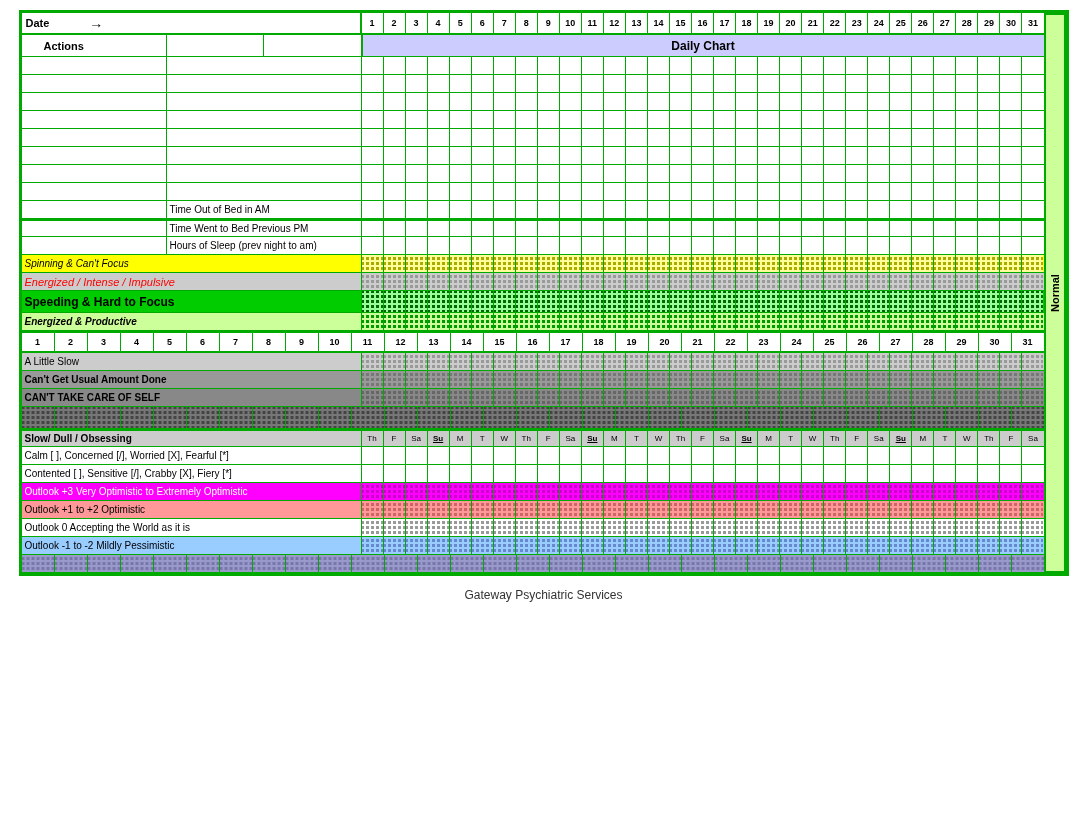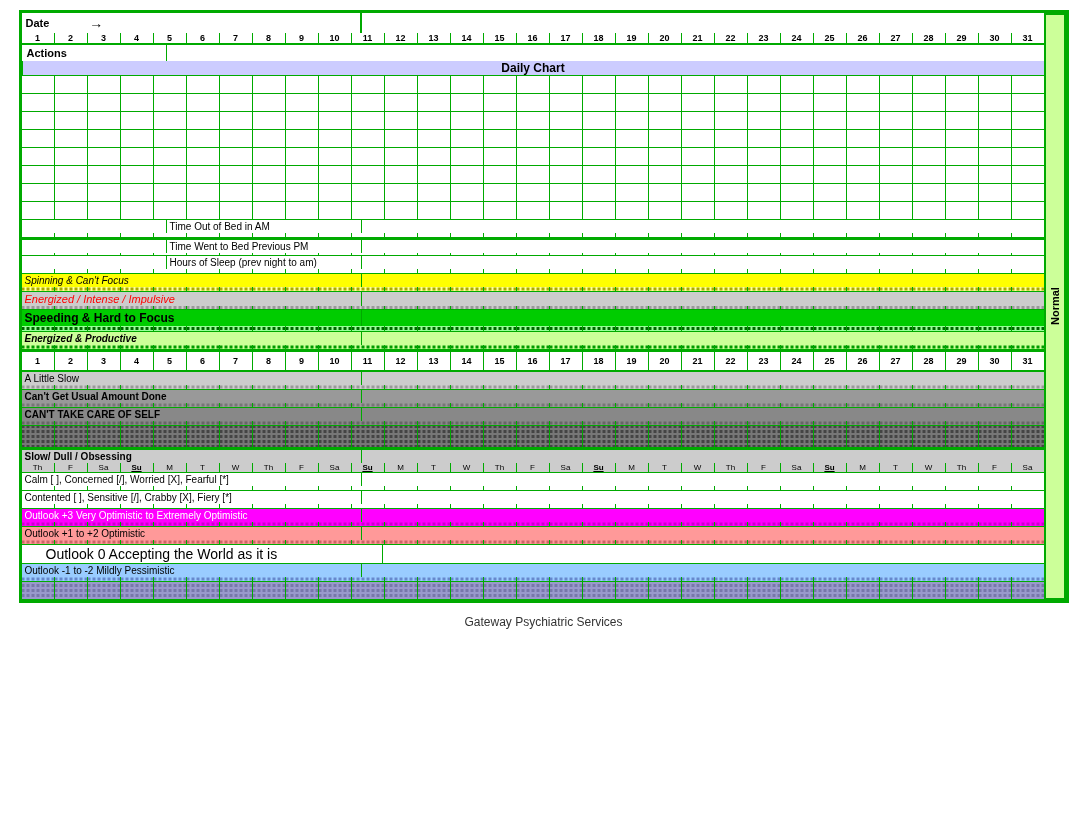--- a/index.html
+++ b/index.html
@@ -43,21 +43,21 @@
       justify-content: center;
       font-weight: bold;
       font-size: 11px;
       padding: 4px;
       width: 22px;
     }
 
     
     .grid-row {
       display: flex;
-      flex-direction: column;
+      flex-direction: row;
       border-bottom: 1px solid #00aa00;
       min-height: 18px;
     }
 
     .label-cell {
       display: flex;
       align-items: center;
       padding: 1px 3px;
       border-right: 1px solid #00aa00;
       white-space: nowrap;
@@ -91,21 +91,21 @@
 
     
     .actions-row {
       background: #fff;
       border-bottom: 1px solid #00aa00;
     }
 
     .actions-label {
       width: 145px;
       min-width: 145px;
-      padding: 2px 5px;
+      padding: 2px 22px;
       border-right: 1px solid #00aa00;
       font-weight: bold;
       display: flex;
       align-items: center;
     }
 
     .daily-chart-cell {
       flex: 1;
       background: #ccccff;
       display: flex;
@@ -1270,21 +1270,21 @@
               <div class="day-cell-num" style="background-color: rgb(255, 153, 153); background-image: radial-gradient(circle, rgb(204, 102, 102) 1.5px, transparent 1.5px); background-size: 5px 5px; background-position: center center;"></div>
               <div class="day-cell-num" style="background-color: rgb(255, 153, 153); background-image: radial-gradient(circle, rgb(204, 102, 102) 1.5px, transparent 1.5px); background-size: 5px 5px; background-position: center center;"></div>
               <div class="day-cell-num" style="background-color: rgb(255, 153, 153); background-image: radial-gradient(circle, rgb(204, 102, 102) 1.5px, transparent 1.5px); background-size: 5px 5px; background-position: center center;"></div>
               <div class="day-cell-num" style="background-color: rgb(255, 153, 153); background-image: radial-gradient(circle, rgb(204, 102, 102) 1.5px, transparent 1.5px); background-size: 5px 5px; background-position: center center;"></div>
               <div class="day-cell-num" style="background-color: rgb(255, 153, 153); background-image: radial-gradient(circle, rgb(204, 102, 102) 1.5px, transparent 1.5px); background-size: 5px 5px; background-position: center center;"></div>
               <div class="day-cell-num" style="background-color: rgb(255, 153, 153); background-image: radial-gradient(circle, rgb(204, 102, 102) 1.5px, transparent 1.5px); background-size: 5px 5px; background-position: center center;"></div>
               <div class="day-cell-num" style="background-color: rgb(255, 153, 153); background-image: radial-gradient(circle, rgb(204, 102, 102) 1.5px, transparent 1.5px); background-size: 5px 5px; background-position: center center; border-right: none;"></div>
             </div>
           </div>
           <div class="grid-row outlook-0" style="min-height: 18px;">
-            <div class="label-cell label-col-wide outlook-0" style="width: 340px; min-width: 340px; font-size: 14px; margin-left: 21px;">Outlook 0 Accepting the World as it is</div>
+            <div class="label-cell label-col-wide outlook-0" style="width: 340px; min-width: 340px; font-size: 10px;">Outlook 0 Accepting the World as it is</div>
             <div class="day-cells-31">
               <div class="day-cell-num" style="background-color: rgb(255, 255, 255); background-image: radial-gradient(circle, rgb(153, 153, 153) 1.5px, transparent 1.5px); background-size: 5px 5px; background-position: center center;"></div>
               <div class="day-cell-num" style="background-color: rgb(255, 255, 255); background-image: radial-gradient(circle, rgb(153, 153, 153) 1.5px, transparent 1.5px); background-size: 5px 5px; background-position: center center;"></div>
               <div class="day-cell-num" style="background-color: rgb(255, 255, 255); background-image: radial-gradient(circle, rgb(153, 153, 153) 1.5px, transparent 1.5px); background-size: 5px 5px; background-position: center center;"></div>
               <div class="day-cell-num" style="background-color: rgb(255, 255, 255); background-image: radial-gradient(circle, rgb(153, 153, 153) 1.5px, transparent 1.5px); background-size: 5px 5px; background-position: center center;"></div>
               <div class="day-cell-num" style="background-color: rgb(255, 255, 255); background-image: radial-gradient(circle, rgb(153, 153, 153) 1.5px, transparent 1.5px); background-size: 5px 5px; background-position: center center;"></div>
               <div class="day-cell-num" style="background-color: rgb(255, 255, 255); background-image: radial-gradient(circle, rgb(153, 153, 153) 1.5px, transparent 1.5px); background-size: 5px 5px; background-position: center center;"></div>
               <div class="day-cell-num" style="background-color: rgb(255, 255, 255); background-image: radial-gradient(circle, rgb(153, 153, 153) 1.5px, transparent 1.5px); background-size: 5px 5px; background-position: center center;"></div>
               <div class="day-cell-num" style="background-color: rgb(255, 255, 255); background-image: radial-gradient(circle, rgb(153, 153, 153) 1.5px, transparent 1.5px); background-size: 5px 5px; background-position: center center;"></div>
               <div class="day-cell-num" style="background-color: rgb(255, 255, 255); background-image: radial-gradient(circle, rgb(153, 153, 153) 1.5px, transparent 1.5px); background-size: 5px 5px; background-position: center center;"></div>

